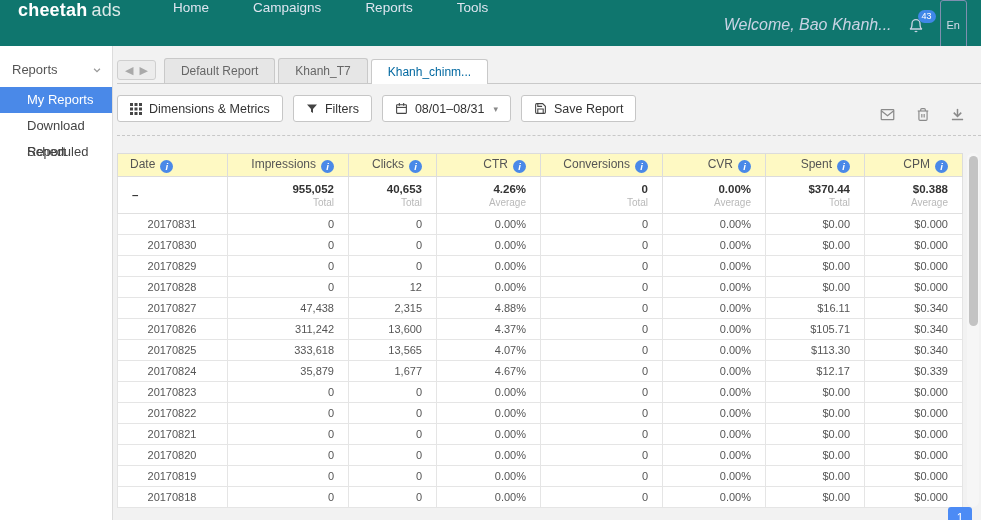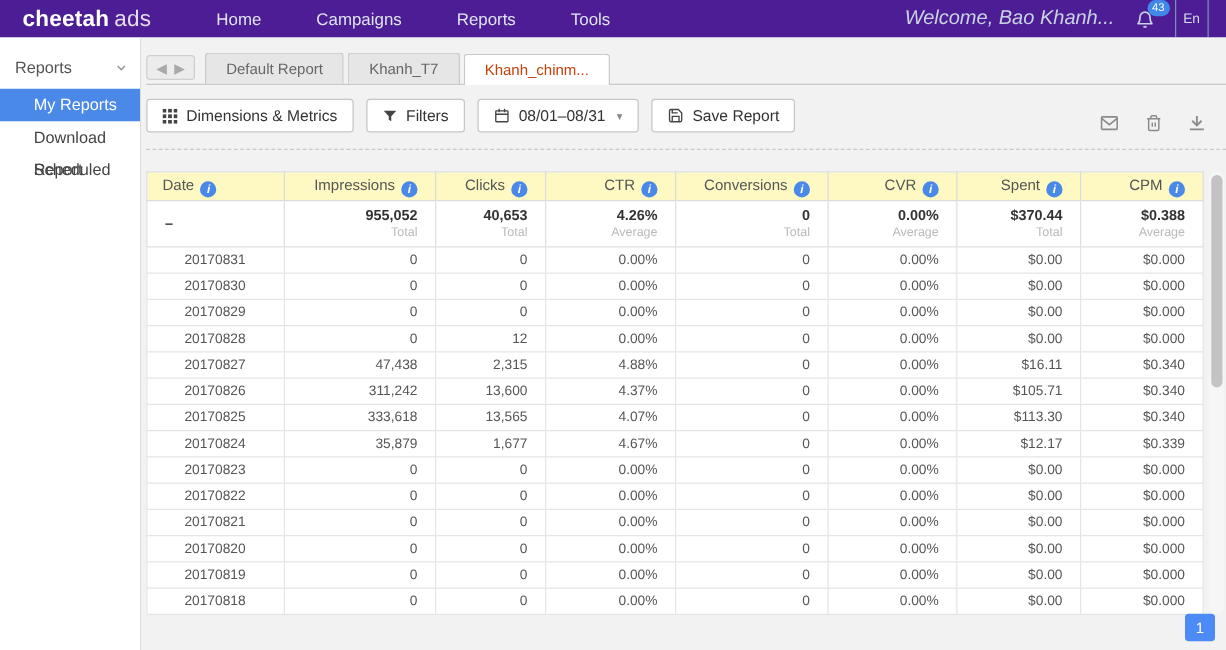--- a/index.html
+++ b/index.html
@@ -1,20 +1,20 @@
 <!DOCTYPE html>
 <html><head>
 <meta charset="utf-8">
 <style>
   * { margin:0; padding:0; box-sizing:border-box; }
   html,body { width:981px; height:520px; overflow:hidden;
     font-family:"Liberation Sans","DejaVu Sans",sans-serif; background:#f2f2f2; }
 
   
-  .navbar { height:30px; background:#4c1d95; display:flex; align-items:center; color:#fff; }
+  .navbar { height:46px; background:#0f766e; display:flex; align-items:flex-start; color:#fff; }
   .brand { margin-left:18px; font-size:18px; letter-spacing:.2px; white-space:nowrap; }
   .brand .bold { font-weight:700; }
   .brand .light { font-weight:300; opacity:.85; margin-left:4px; }
   .nav-items { display:flex; gap:44px; margin-left:52px; font-size:13.5px; color:#dfe5f0; }
   .nav-item { cursor:pointer; }
   .nav-right { margin-left:auto; display:flex; align-items:center; gap:16px; margin-right:14px; }
   .welcome { font-size:16px; color:#c9d3e4;font-style:italic; }
   .bell-wrap { position:relative; display:flex; align-items:center; }
   .bell-wrap svg { color:#c9d3e4; }
   .badge { position:absolute; top:-7px; right:-12px; background:#3f87e8; color:#fff;
@@ -32,21 +32,21 @@
 
   .main { flex:1; background:#f2f2f2; position:relative; padding-left:4px; }
 
   
   .tab-bar { margin-top:12px; display:flex; align-items:flex-end; border-bottom:1px solid #c9c9c9; padding-left:0; }
   .tab-arrows { display:flex; align-items:center; gap:6px; background:#ececec; border:1px solid #cfcfcf;
     border-radius:3px; height:20px; padding:0 7px; margin:0 8px 3px 0; color:#a9a9a9; font-size:11px; }
   .tab { height:25px; line-height:24px; padding:0 16px; font-size:12px; color:#666;
     background:#e6e6e6; border:1px solid #c9c9c9; border-bottom:none;
     border-radius:3px 3px 0 0; margin-right:3px; position:relative; cursor:pointer; white-space:nowrap; }
-  .tab.active { background:#fff; color:#c2410c; bottom:-1px; }
+  .tab.active { background:#fff; color:#0369a1; bottom:-1px; }
 
   
   .toolbar { display:flex; align-items:flex-end; margin-top:11px; height:27px; gap:10px; }
   .btn { display:inline-flex; align-items:center; gap:7px; background:#fff; border:1px solid #c6c6c6;
     border-radius:3px; height:27px; padding:0 12px; font-size:12.5px; color:#333; cursor:pointer; white-space:nowrap; }
   .btn svg { color:#444; flex:none; }
   .btn .chev { font-size:9px; color:#888; margin-left:2px; }
   .tool-icons { margin-left:auto; display:flex; align-items:center; gap:20px; margin-right:16px; color:#8a8a8a; }
   .tool-icons .ticon { cursor:pointer; display:flex; }
 

